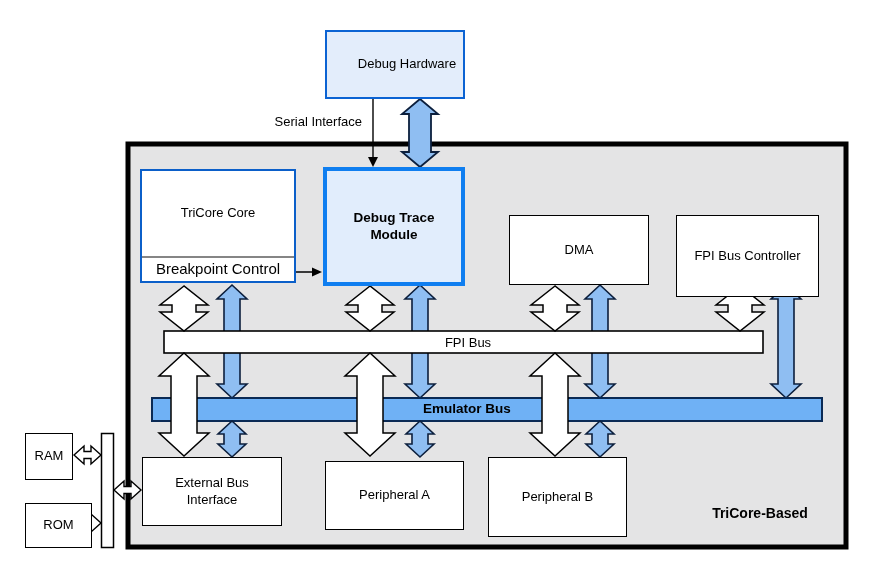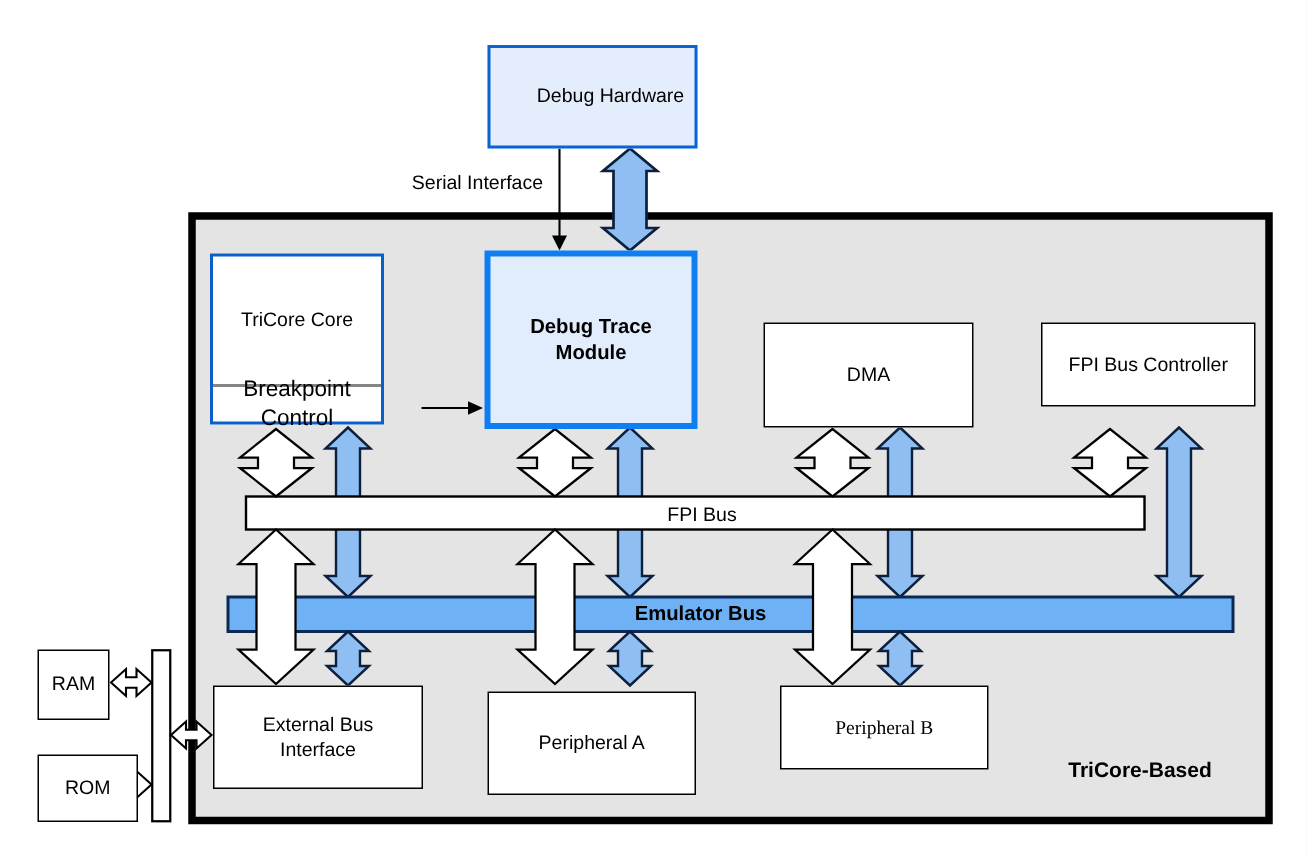--- a/index.html
+++ b/index.html
@@ -70,51 +70,51 @@
 
     <path fill="#fff" stroke="#000" stroke-width="1.4" d="M74,455 L84,446 L84,451.5 L91,451.5 L91,446 L101,455 L91,464 L91,458.5 L84,458.5 L84,464 Z"></path>
     <path fill="#fff" stroke="#000" stroke-width="1.4" d="M74,523 L84,514 L84,519.5 L91,519.5 L91,514 L101,523 L91,532 L91,526.5 L84,526.5 L84,532 Z"></path>
     <path fill="#fff" stroke="#000" stroke-width="1.4" d="M114,490 L124,481 L124,486.5 L131,486.5 L131,481 L141,490 L131,499 L131,493.5 L124,493.5 L124,499 Z"></path>
   </svg>
 
   <div class="box lightblue" id="debug-hw-box" style="left:325px;top:30px;width:140px;height:69px;">
     <span>Debug Hardware</span>
   </div>
 
-  <div class="box" id="tricore-box" style="left:140px;top:169px;width:116px;height:114px;">
+  <div class="box" id="tricore-box" style="left:140px;top:169px;width:156px;height:114px;">
     <div class="tc-main">
       <span>TriCore Core</span>
     </div>
     <div class="tc-divider"></div>
     <div class="tc-bp">
       <span>Breakpoint Control</span>
     </div>
   </div>
 
   <div class="box" id="dtm-box" style="left:323px;top:167px;width:142px;height:119px;">
     <span class="wrap" style="width:96px;">Debug Trace Module</span>
   </div>
 
   <div class="box" style="left:509px;top:215px;width:140px;height:70px;">
     <span>DMA</span>
   </div>
 
-  <div class="box" style="left:694px;top:215px;width:143px;height:56px;">
+  <div class="box" style="left:676px;top:215px;width:143px;height:82px;">
     <span>FPI Bus Controller</span>
   </div>
 
   <div class="box" style="left:142px;top:457px;width:140px;height:69px;">
     <span class="wrap" style="width:92px;">External Bus Interface</span>
   </div>
 
   <div class="box" style="left:325px;top:461px;width:139px;height:69px;">
     <span>Peripheral A</span>
   </div>
 
-  <div class="box" style="left:520px;top:457px;width:139px;height:56px;font-family:Liberation Serif, serif;">
+  <div class="box" style="left:488px;top:457px;width:139px;height:80px;">
     <span>Peripheral B</span>
   </div>
 
   <div class="box" style="left:25px;top:433px;width:48px;height:47px;">
     <span>RAM</span>
   </div>
 
   <div class="box" style="left:25px;top:503px;width:67px;height:45px;">
     <span>ROM</span>
   </div>

